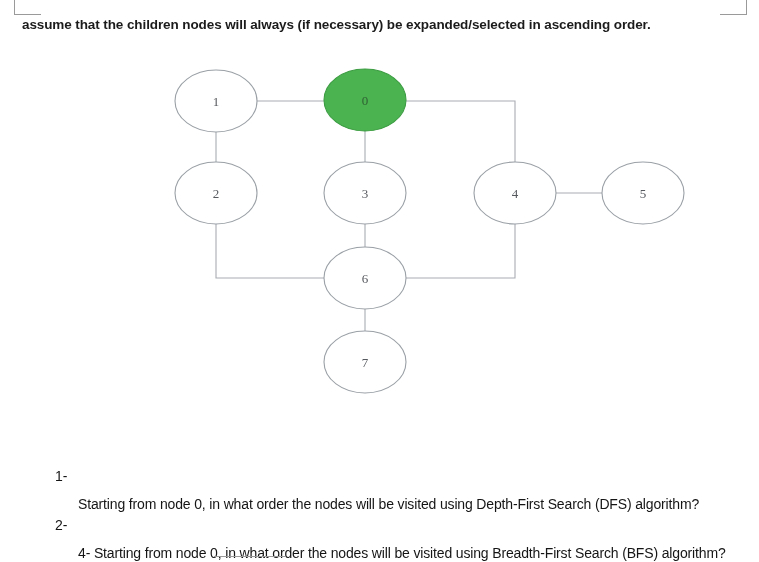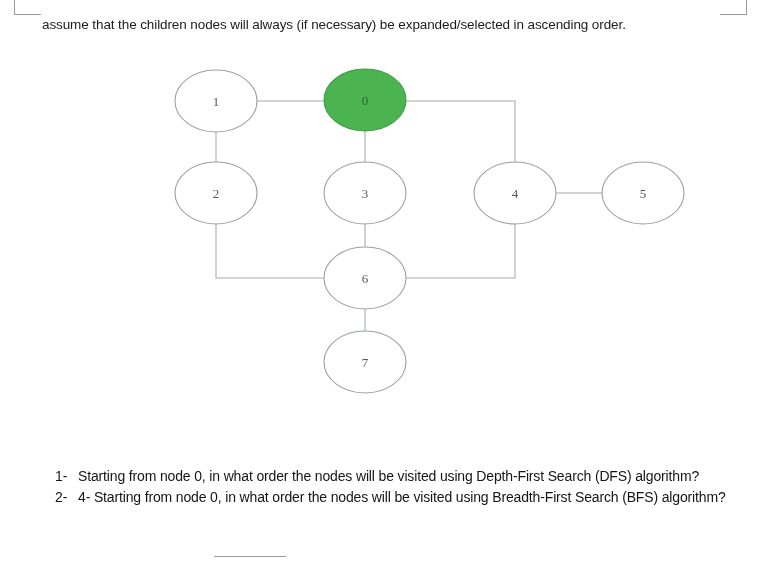--- a/index.html
+++ b/index.html
@@ -32,25 +32,25 @@
   .corner-mark.tr {
     right: 12px;
     top: 0px;
     border-right: 1px solid #9a9a9a;
     border-bottom: 1px solid #9a9a9a;
   }
 
   
   .intro-text {
     position: absolute;
-    left: 42px;
+    left: 22px;
     top: 16px;
     width: 700px;
     font-size: 13.5px;
-    font-weight: normal;
+    font-weight: bold;
     color: #1b1b1b;
     letter-spacing: -0.1px;
     line-height: 18px;
   }
 
   
   .graph-figure {
     position: absolute;
     left: 0px;
     top: 50px;
@@ -104,20 +104,21 @@
   }
   .question-num {
     width: 34px;
     flex: 0 0 34px;
     text-align: left;
     padding-left: 11px;
     box-sizing: border-box;
   }
   .question-text {
     flex: 1 1 auto;
+    margin-top: 28px;
   }
 
   
   .bottom-rule {
     position: absolute;
     left: 214px;
     top: 556px;
     width: 72px;
     height: 0;
     border-top: 1px solid #9a9a9a;

